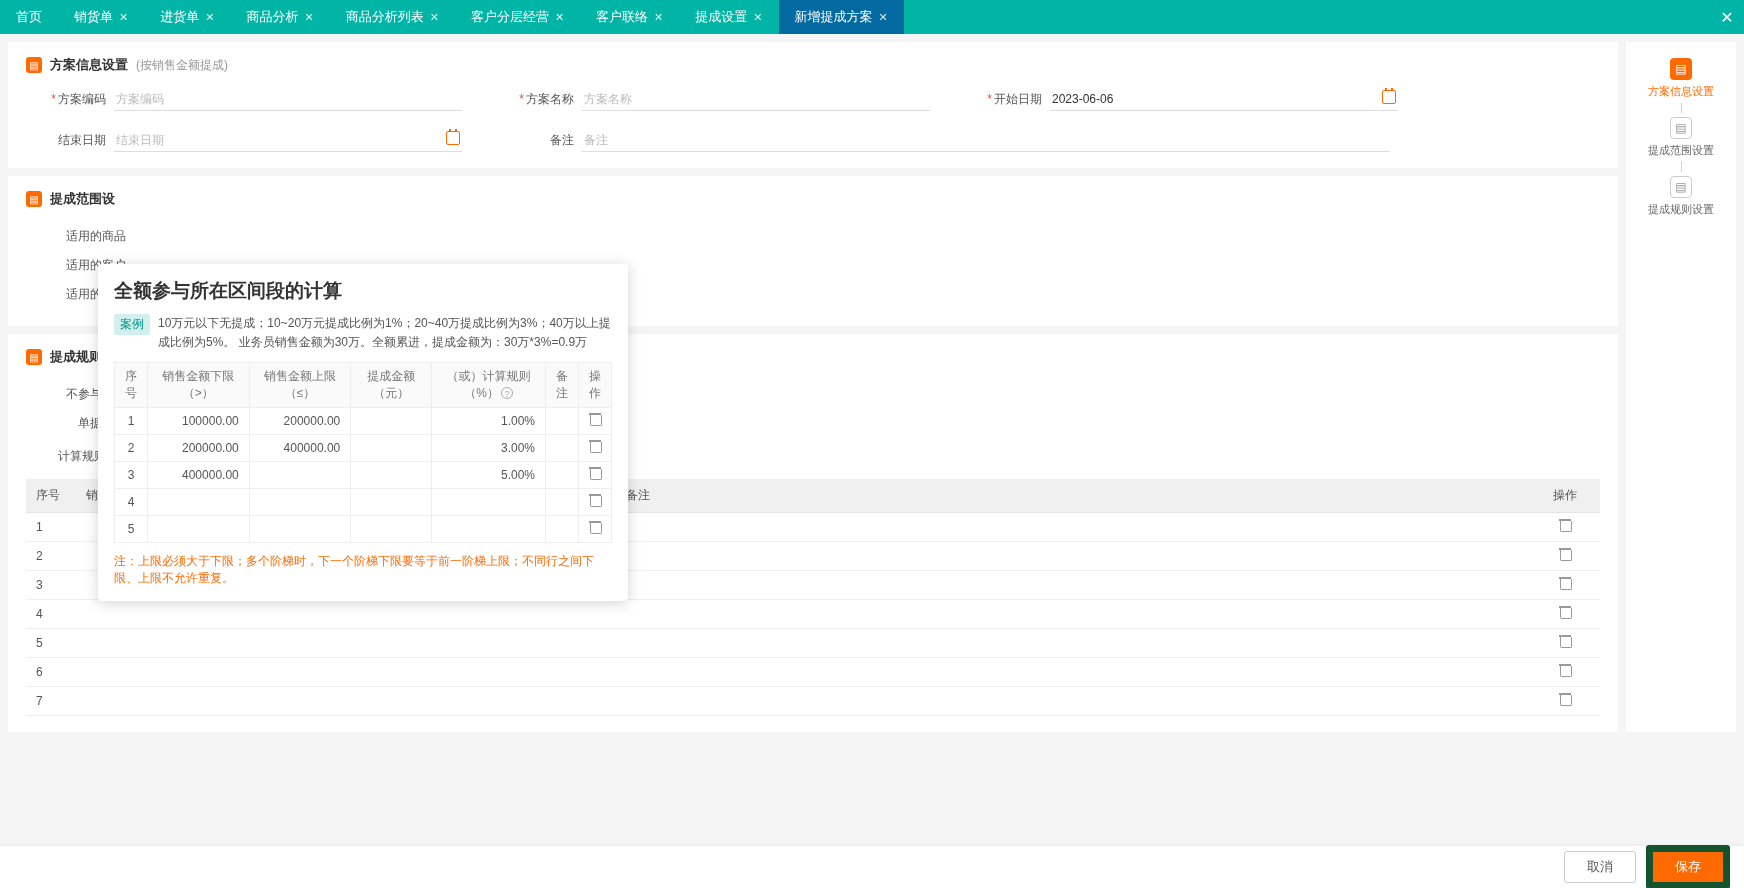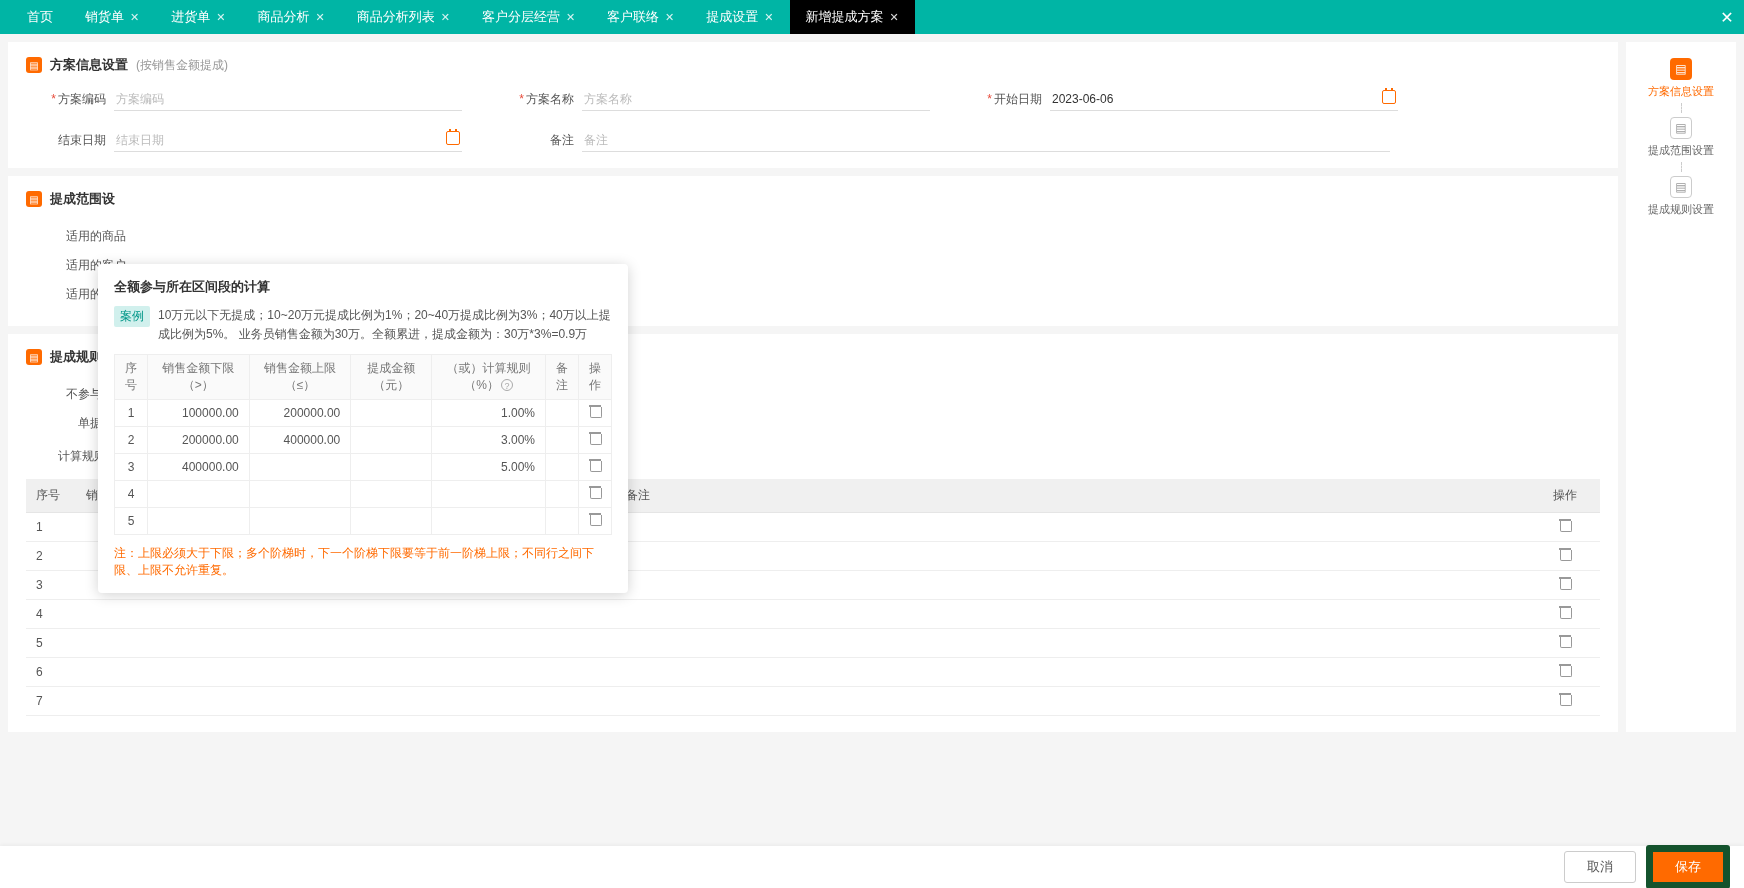--- a/index.html
+++ b/index.html
@@ -1,19 +1,19 @@
 <!DOCTYPE html>
 <html><head>
 <meta charset="utf-8">
 <style>
 * { box-sizing: border-box; margin: 0; padding: 0; }
 body { font-family: "Microsoft YaHei", Arial, sans-serif; font-size: 12px; color: #333; background: #f5f5f5; }
-.tabs-bar { background: #00b5a5; height: 34px; display: flex; align-items: stretch; position: relative; padding-left: 11px; }
+.tabs-bar { background: #00b5a5; height: 34px; display: flex; align-items: stretch; position: relative; }
 .tab { padding: 0 16px; display: flex; align-items: center; gap: 6px; color: #fff; font-size: 13px; cursor: pointer; }
-.tab.active { background: #000000; }
+.tab.active { background: #0369a1; }
 .tab-close { font-size: 11px; opacity: 0.85; }
 .tabs-close-all { position: absolute; right: 0; top: 0; width: 34px; height: 34px; display: flex; align-items: center; justify-content: center; color: #fff; font-size: 16px; cursor: pointer; }
 .page-wrap { display: flex; padding: 8px 8px 50px 8px; gap: 8px; }
 .main-col { flex: 1; display: flex; flex-direction: column; gap: 8px; min-width: 0; }
 .panel { background: #fff; padding: 14px 18px 16px 18px; }
 .panel-header { display: flex; align-items: center; gap: 8px; margin-bottom: 14px; }
 .panel-icon { width: 16px; height: 16px; border-radius: 3px; background: #ff6a00; color: #fff; display: flex; align-items: center; justify-content: center; font-size: 10px; }
 .panel-title { font-size: 13px; font-weight: 600; }
 .panel-subtitle { font-size: 12px; color: #999; }
 .form-grid { display: flex; flex-wrap: wrap; gap: 18px 48px; padding-left: 16px; }
@@ -22,21 +22,21 @@
 .req { color: #e74c3c; margin-right: 2px; }
 .form-input { flex: 1; border: none; border-bottom: 1px solid #ddd; padding: 4px 2px; font-size: 12px; outline: none; color: #333; }
 .form-input::placeholder { color: #bbb; }
 .date-wrap { flex: 1; position: relative; display: flex; }
 .date-wrap .form-input { flex: 1; }
 .cal-icon { position: absolute; right: 2px; top: 2px; width: 14px; height: 14px; border: 1px solid #ff6a00; border-radius: 2px; }
 .cal-icon::before { content: ""; position: absolute; top: -3px; left: 2px; width: 2px; height: 3px; background: #ff6a00; box-shadow: 6px 0 0 #ff6a00; }
 .label-line { display: flex; align-items: flex-start; gap: 8px; padding: 6px 0 6px 16px; font-size: 12px; }
 .label-line .lbl { width: 84px; text-align: right; color: #555; }
 .tooltip-card { position: absolute; background: #fff; box-shadow: 0 2px 14px rgba(0,0,0,0.18); border-radius: 4px; width: 530px; padding: 14px 16px; z-index: 50; }
-.tooltip-title { font-weight: 600; font-size: 13px; margin-bottom: 10px; }
+.tooltip-title { font-weight: 600; font-size: 19px; margin-bottom: 10px; }
 .tooltip-example { display: flex; gap: 8px; font-size: 12px; color: #555; line-height: 1.6; margin-bottom: 10px; }
 .example-tag { background: #d1f0ed; color: #009688; padding: 1px 6px; border-radius: 2px; height: fit-content; flex-shrink: 0; }
 .mini-table { width: 100%; border-collapse: collapse; font-size: 12px; }
 .mini-table th, .mini-table td { border: 1px solid #eee; padding: 5px 6px; text-align: center; color: #555; }
 .mini-table th { background: #fafafa; font-weight: normal; color: #777; }
 .mini-table td.num { text-align: right; padding-right: 10px; }
 .del-icon { width: 12px; height: 13px; display: inline-block; position: relative; }
 .del-icon::before { content: ""; position: absolute; left: 1px; top: 2px; width: 10px; height: 10px; border: 1px solid #999; border-top: none; border-radius: 0 0 2px 2px; }
 .del-icon::after { content: ""; position: absolute; left: 0; top: 0; width: 12px; height: 2px; background: #999; }
 .tooltip-note { color: #ff6a00; font-size: 12px; margin-top: 10px; }

